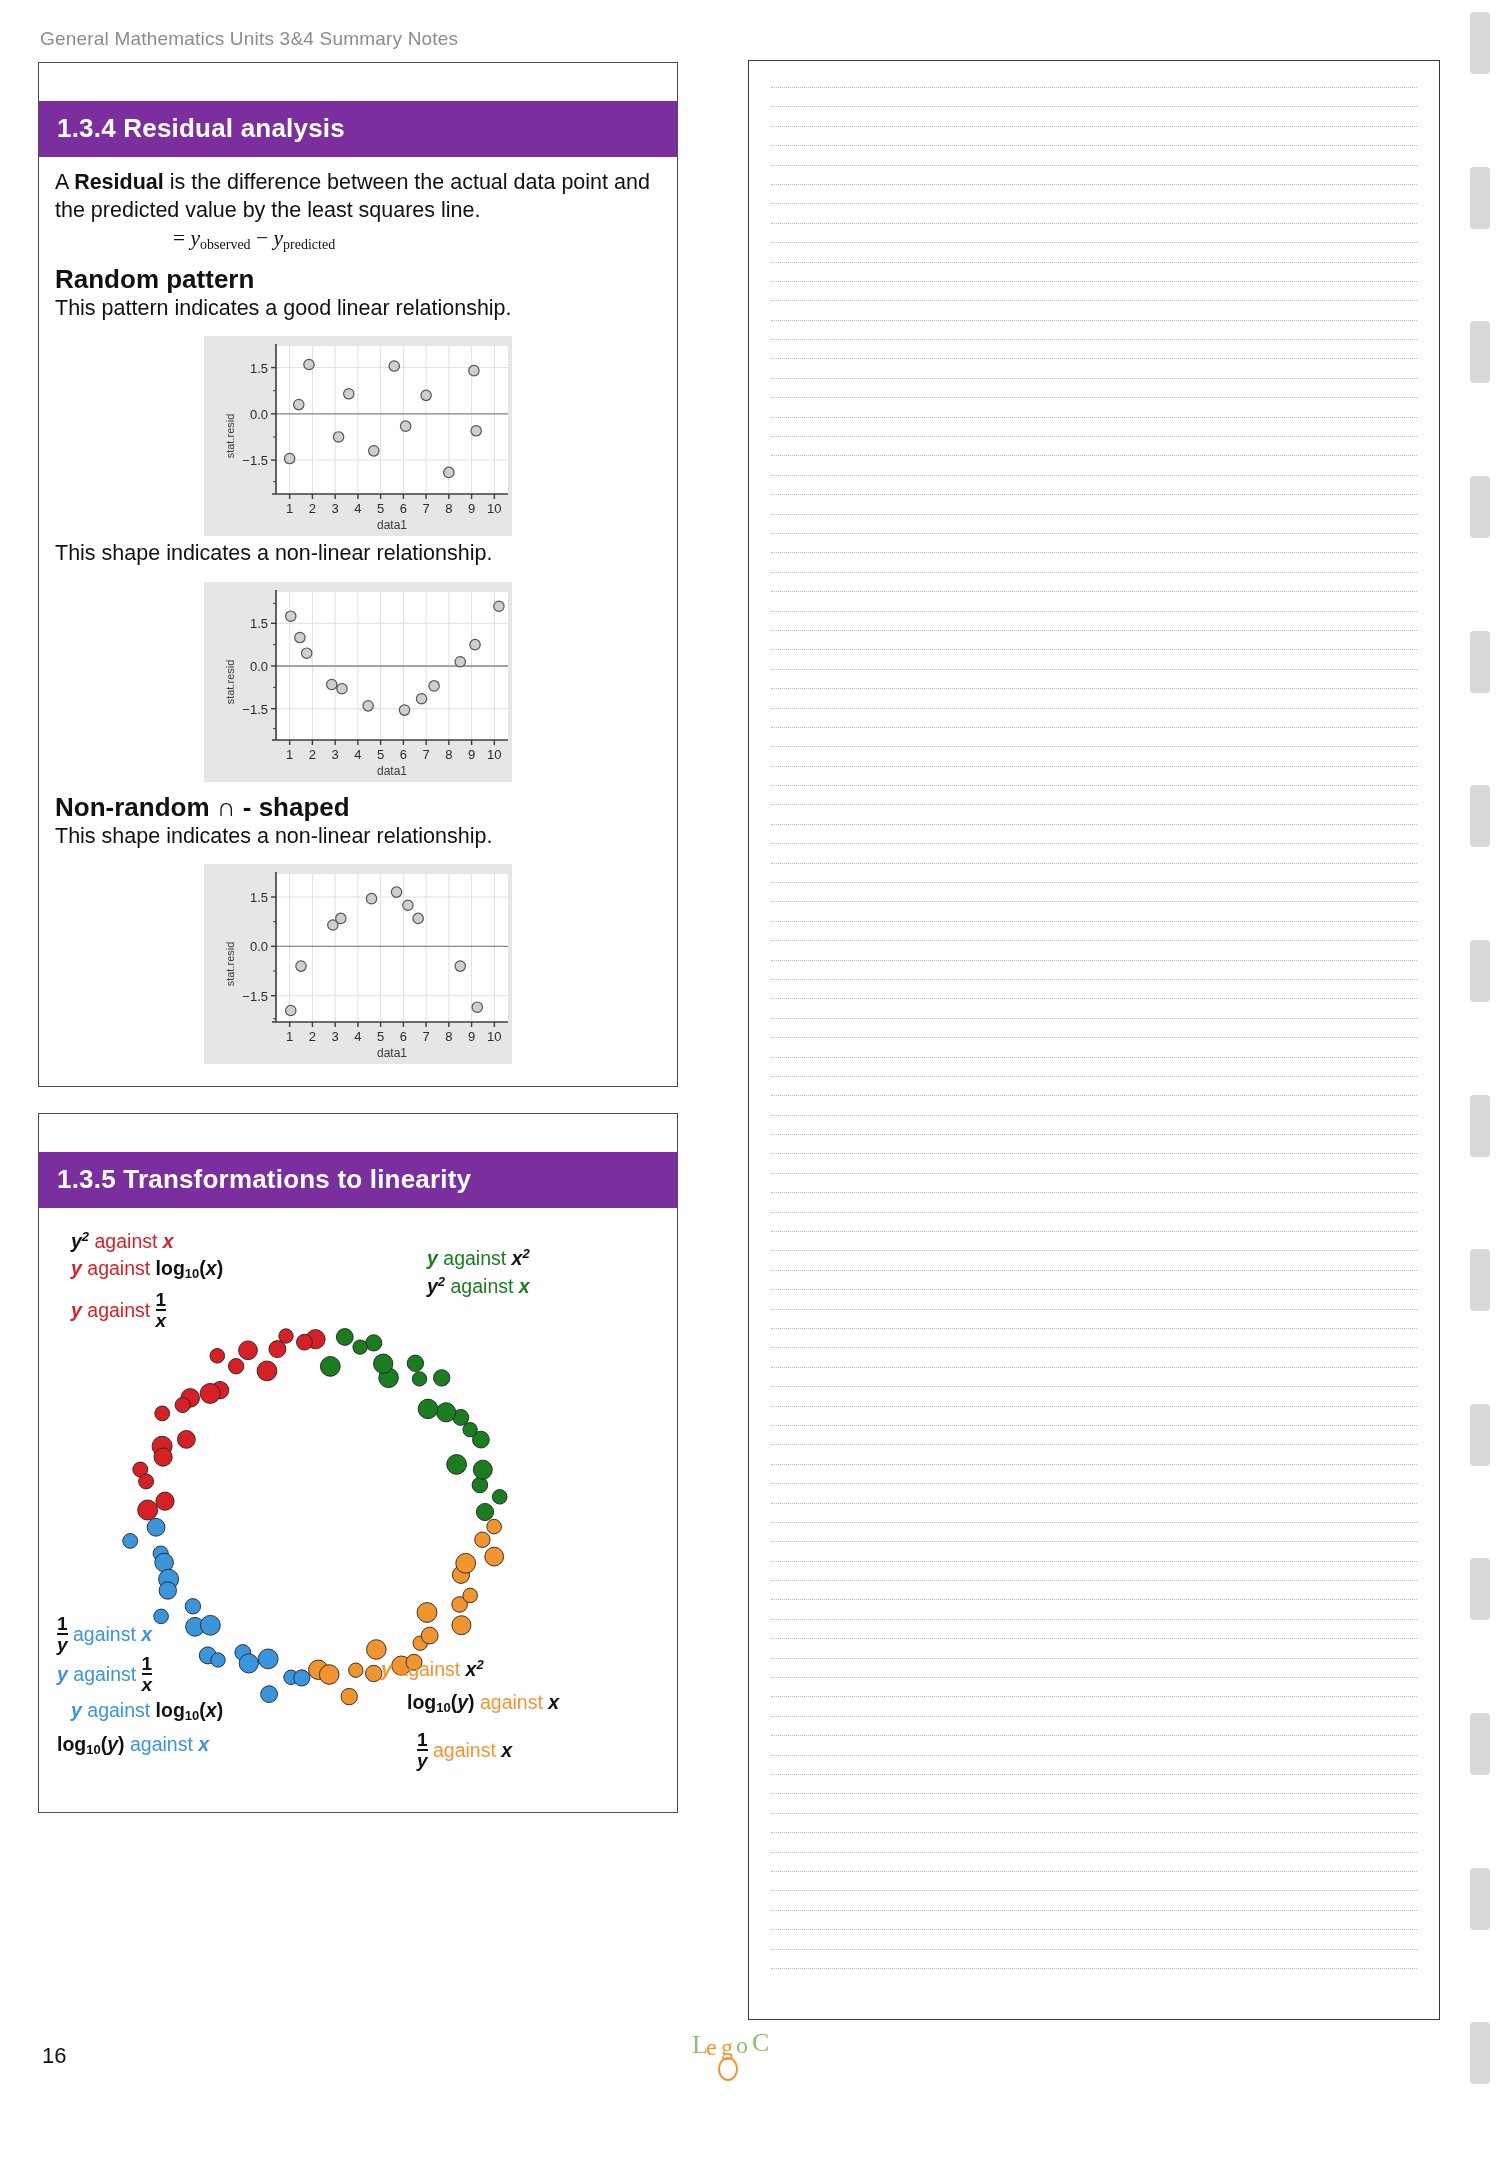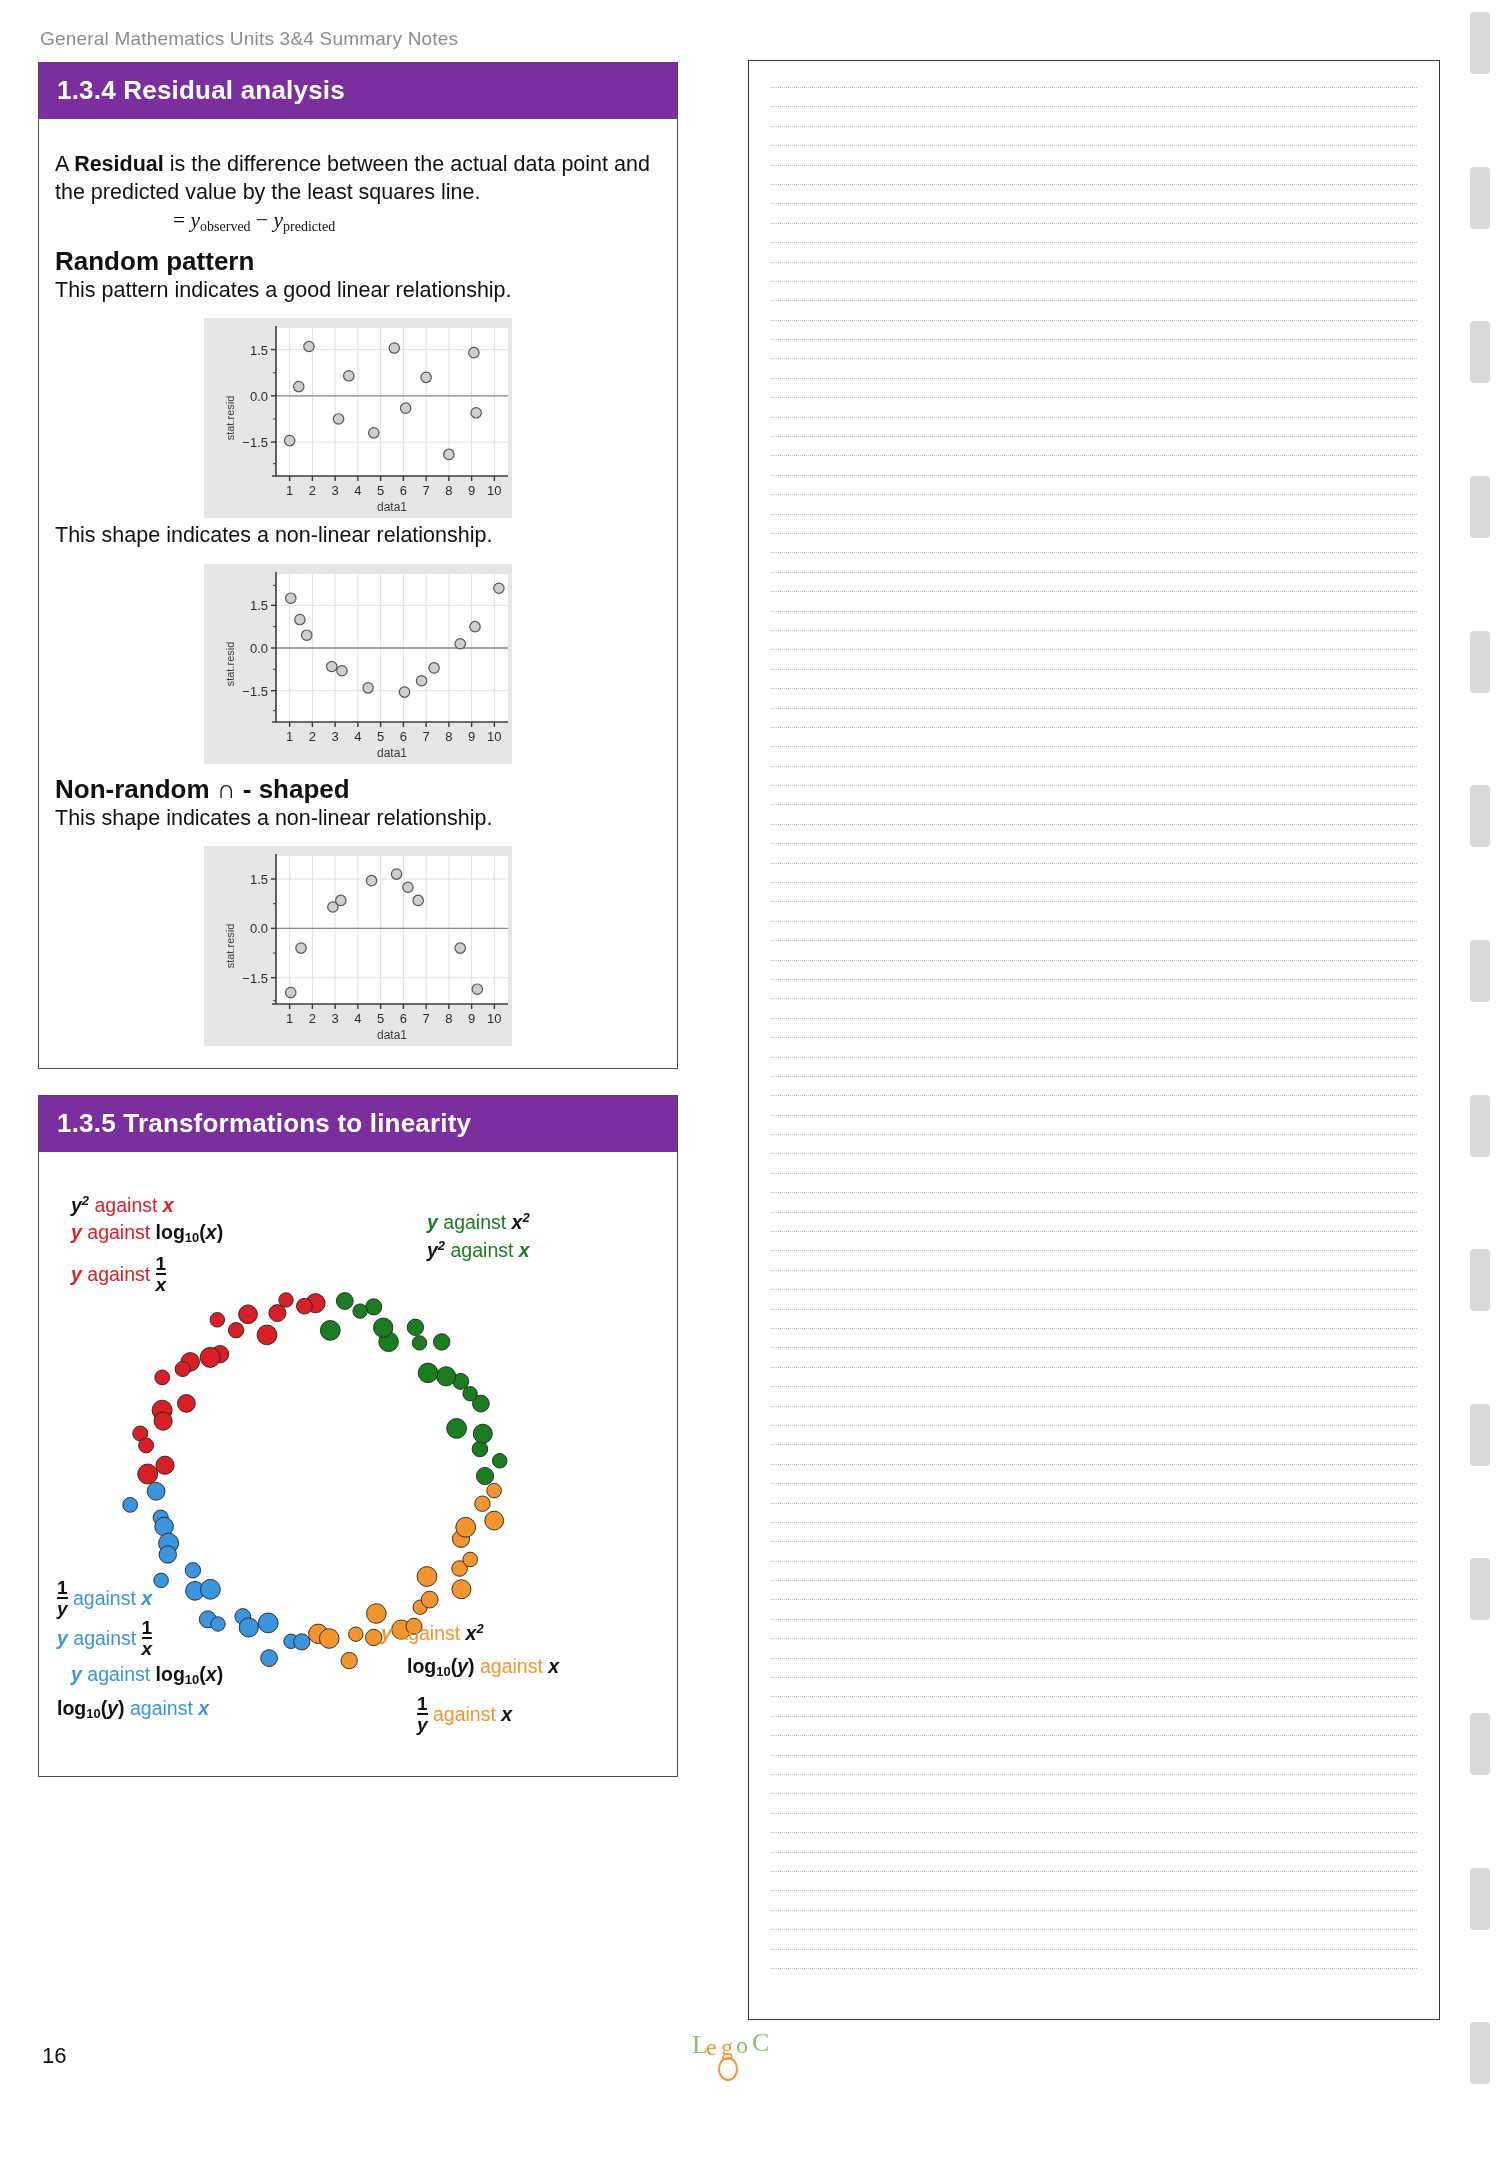--- a/index.html
+++ b/index.html
@@ -21,22 +21,23 @@
 
   
   .left-col{ position:absolute; left:38px; top:62px; width:640px; }
 
   .card{ border:1px solid #4a4a5a; background:#fff; margin-bottom:26px; }
   .card-head{
     background:#7b2f9e; color:#fff;
     font-size:26px; font-weight:bold;
     padding:12px 14px 13px 18px;
     letter-spacing:.2px;
-  }
-  .card-body{ padding:12px 16px 18px 16px;margin-top:20px; }
+    margin-top:38px;
+  }
+  .card-body{ padding:12px 16px 18px 16px; }
 
   .p{ font-size:21.5px; line-height:1.28; margin:0 0 1px 0; }
   .b{ font-weight:bold; }
   .indent{ padding-left:118px; font-size:21.5px; line-height:1.3;font-family:Liberation Serif, serif; }
   .it{ font-style:italic; }
   .sub{ font-size:14px; vertical-align:-0.25em; font-style:normal;}
   .head-line{ font-size:26px; font-weight:bold; margin-top:10px;}
 
   
   .plot-wrap{ display:flex; justify-content:center; margin:14px 0 4px 0; }

